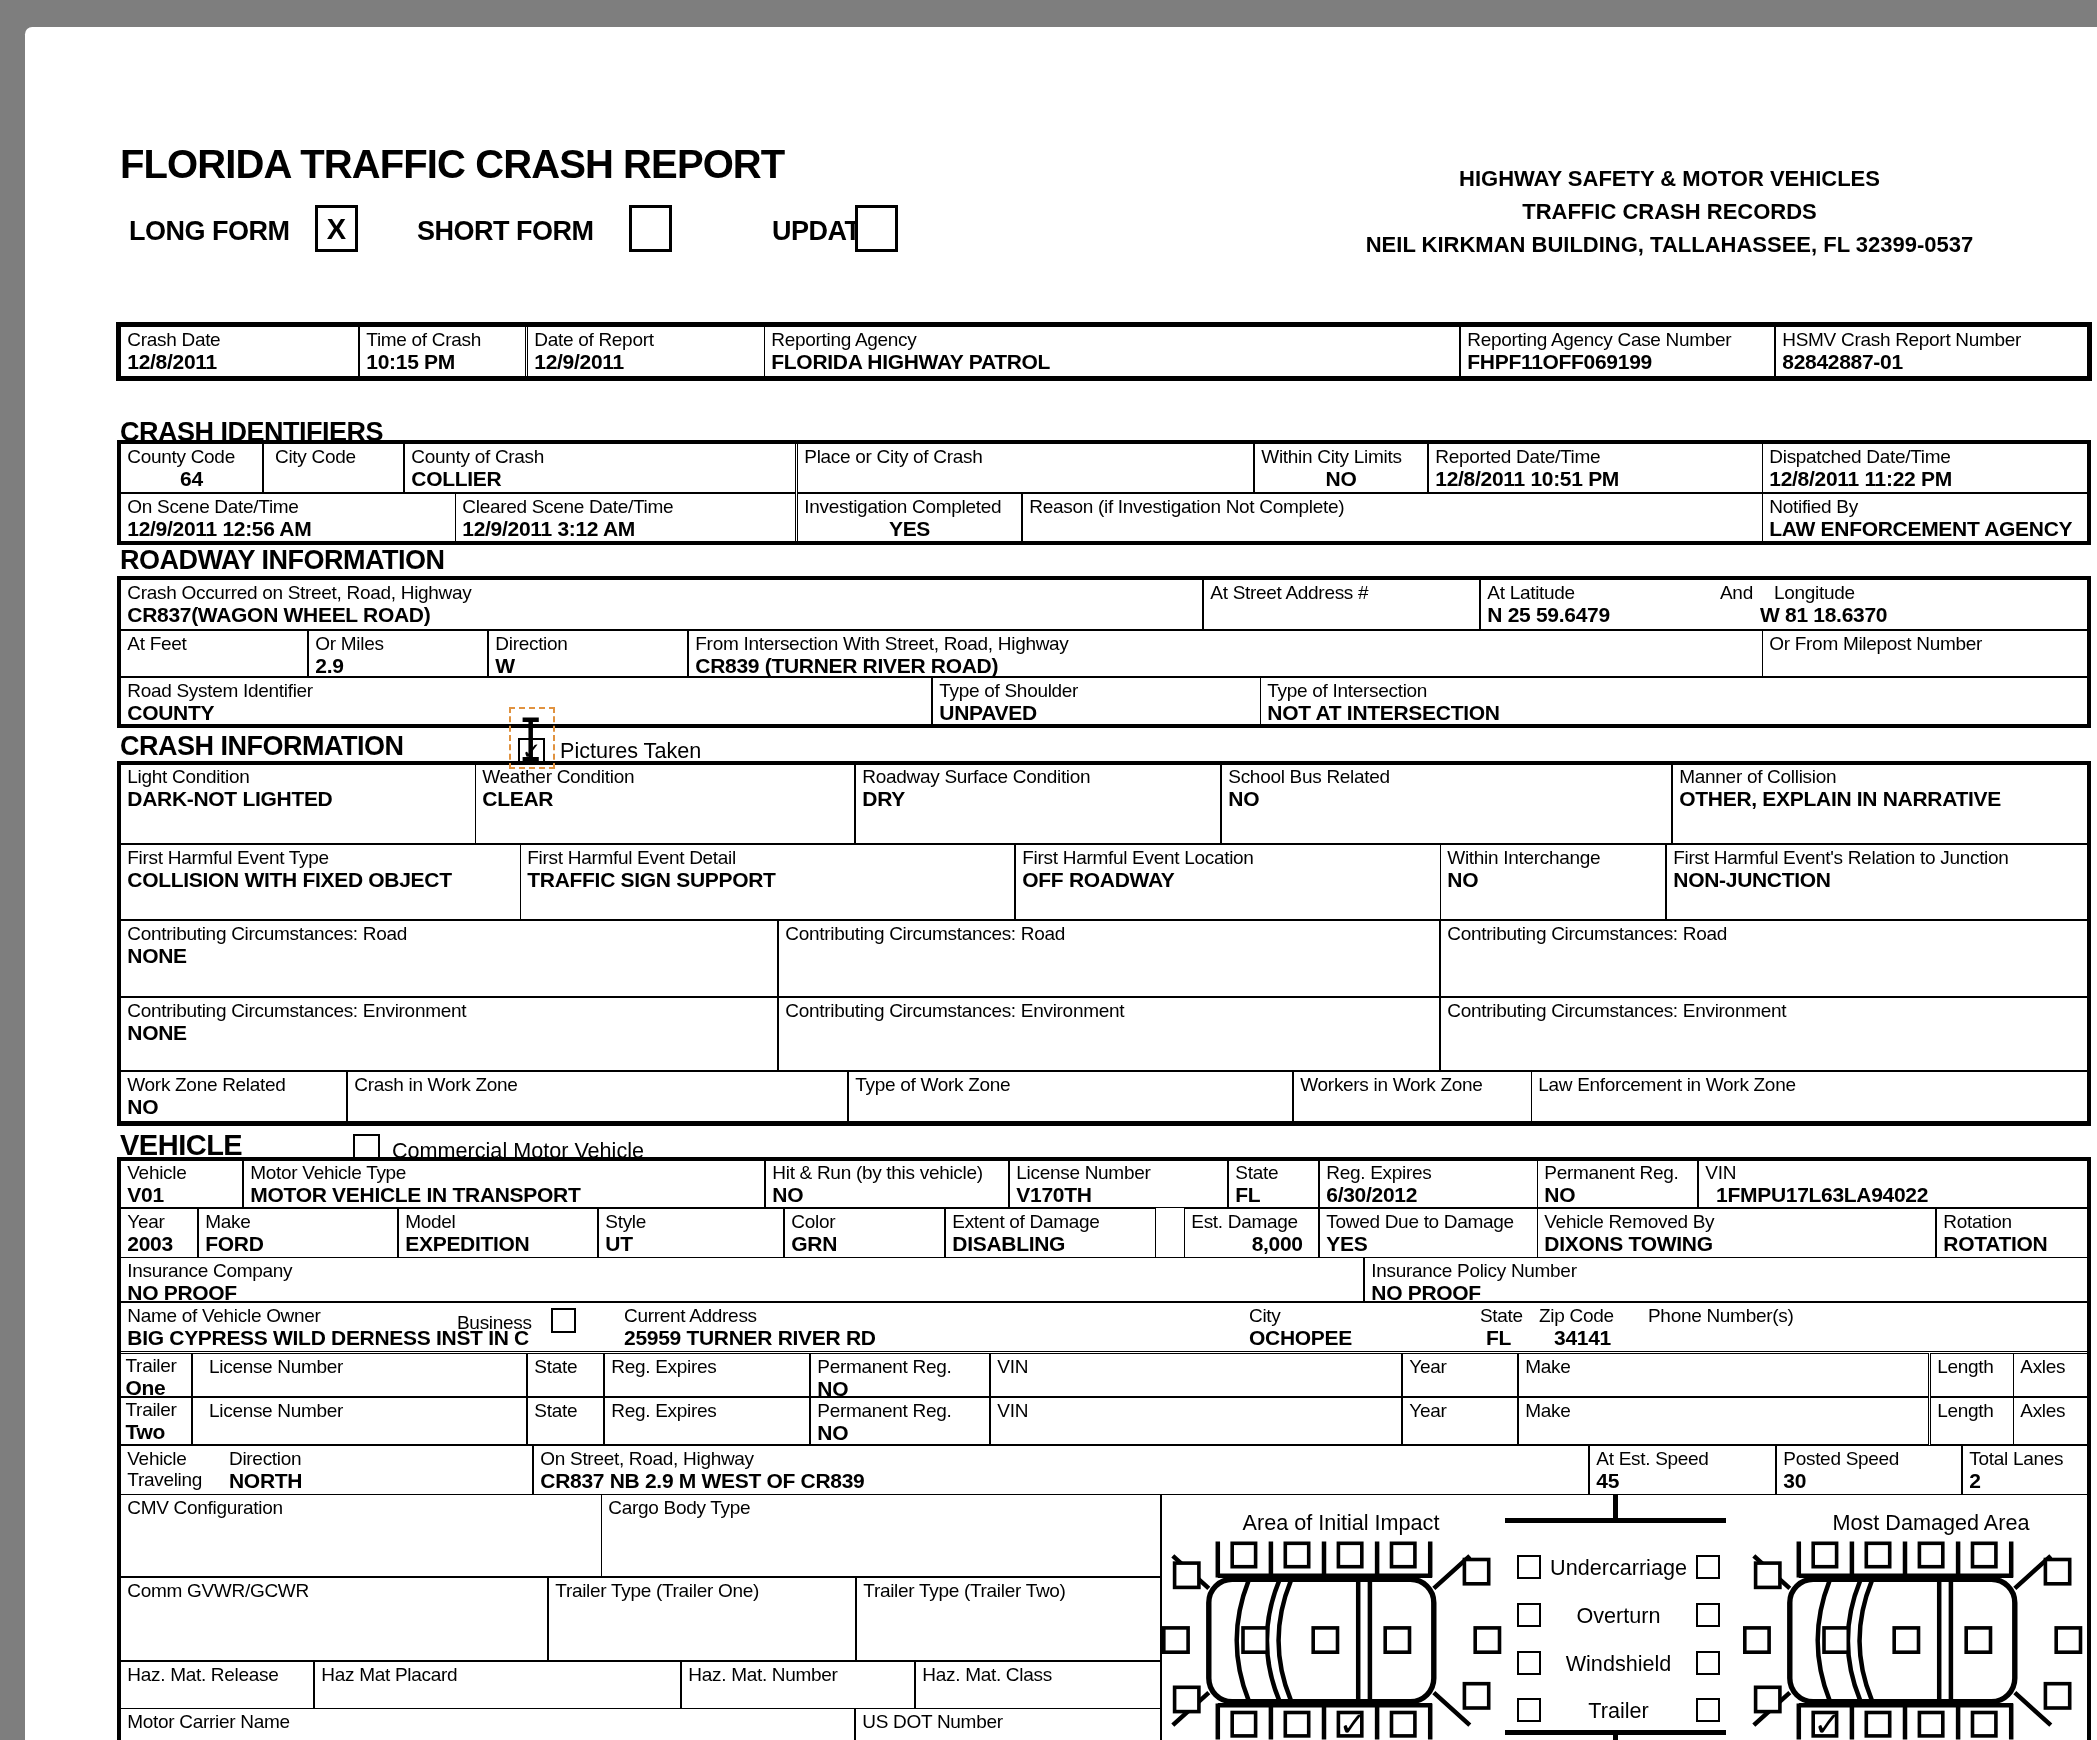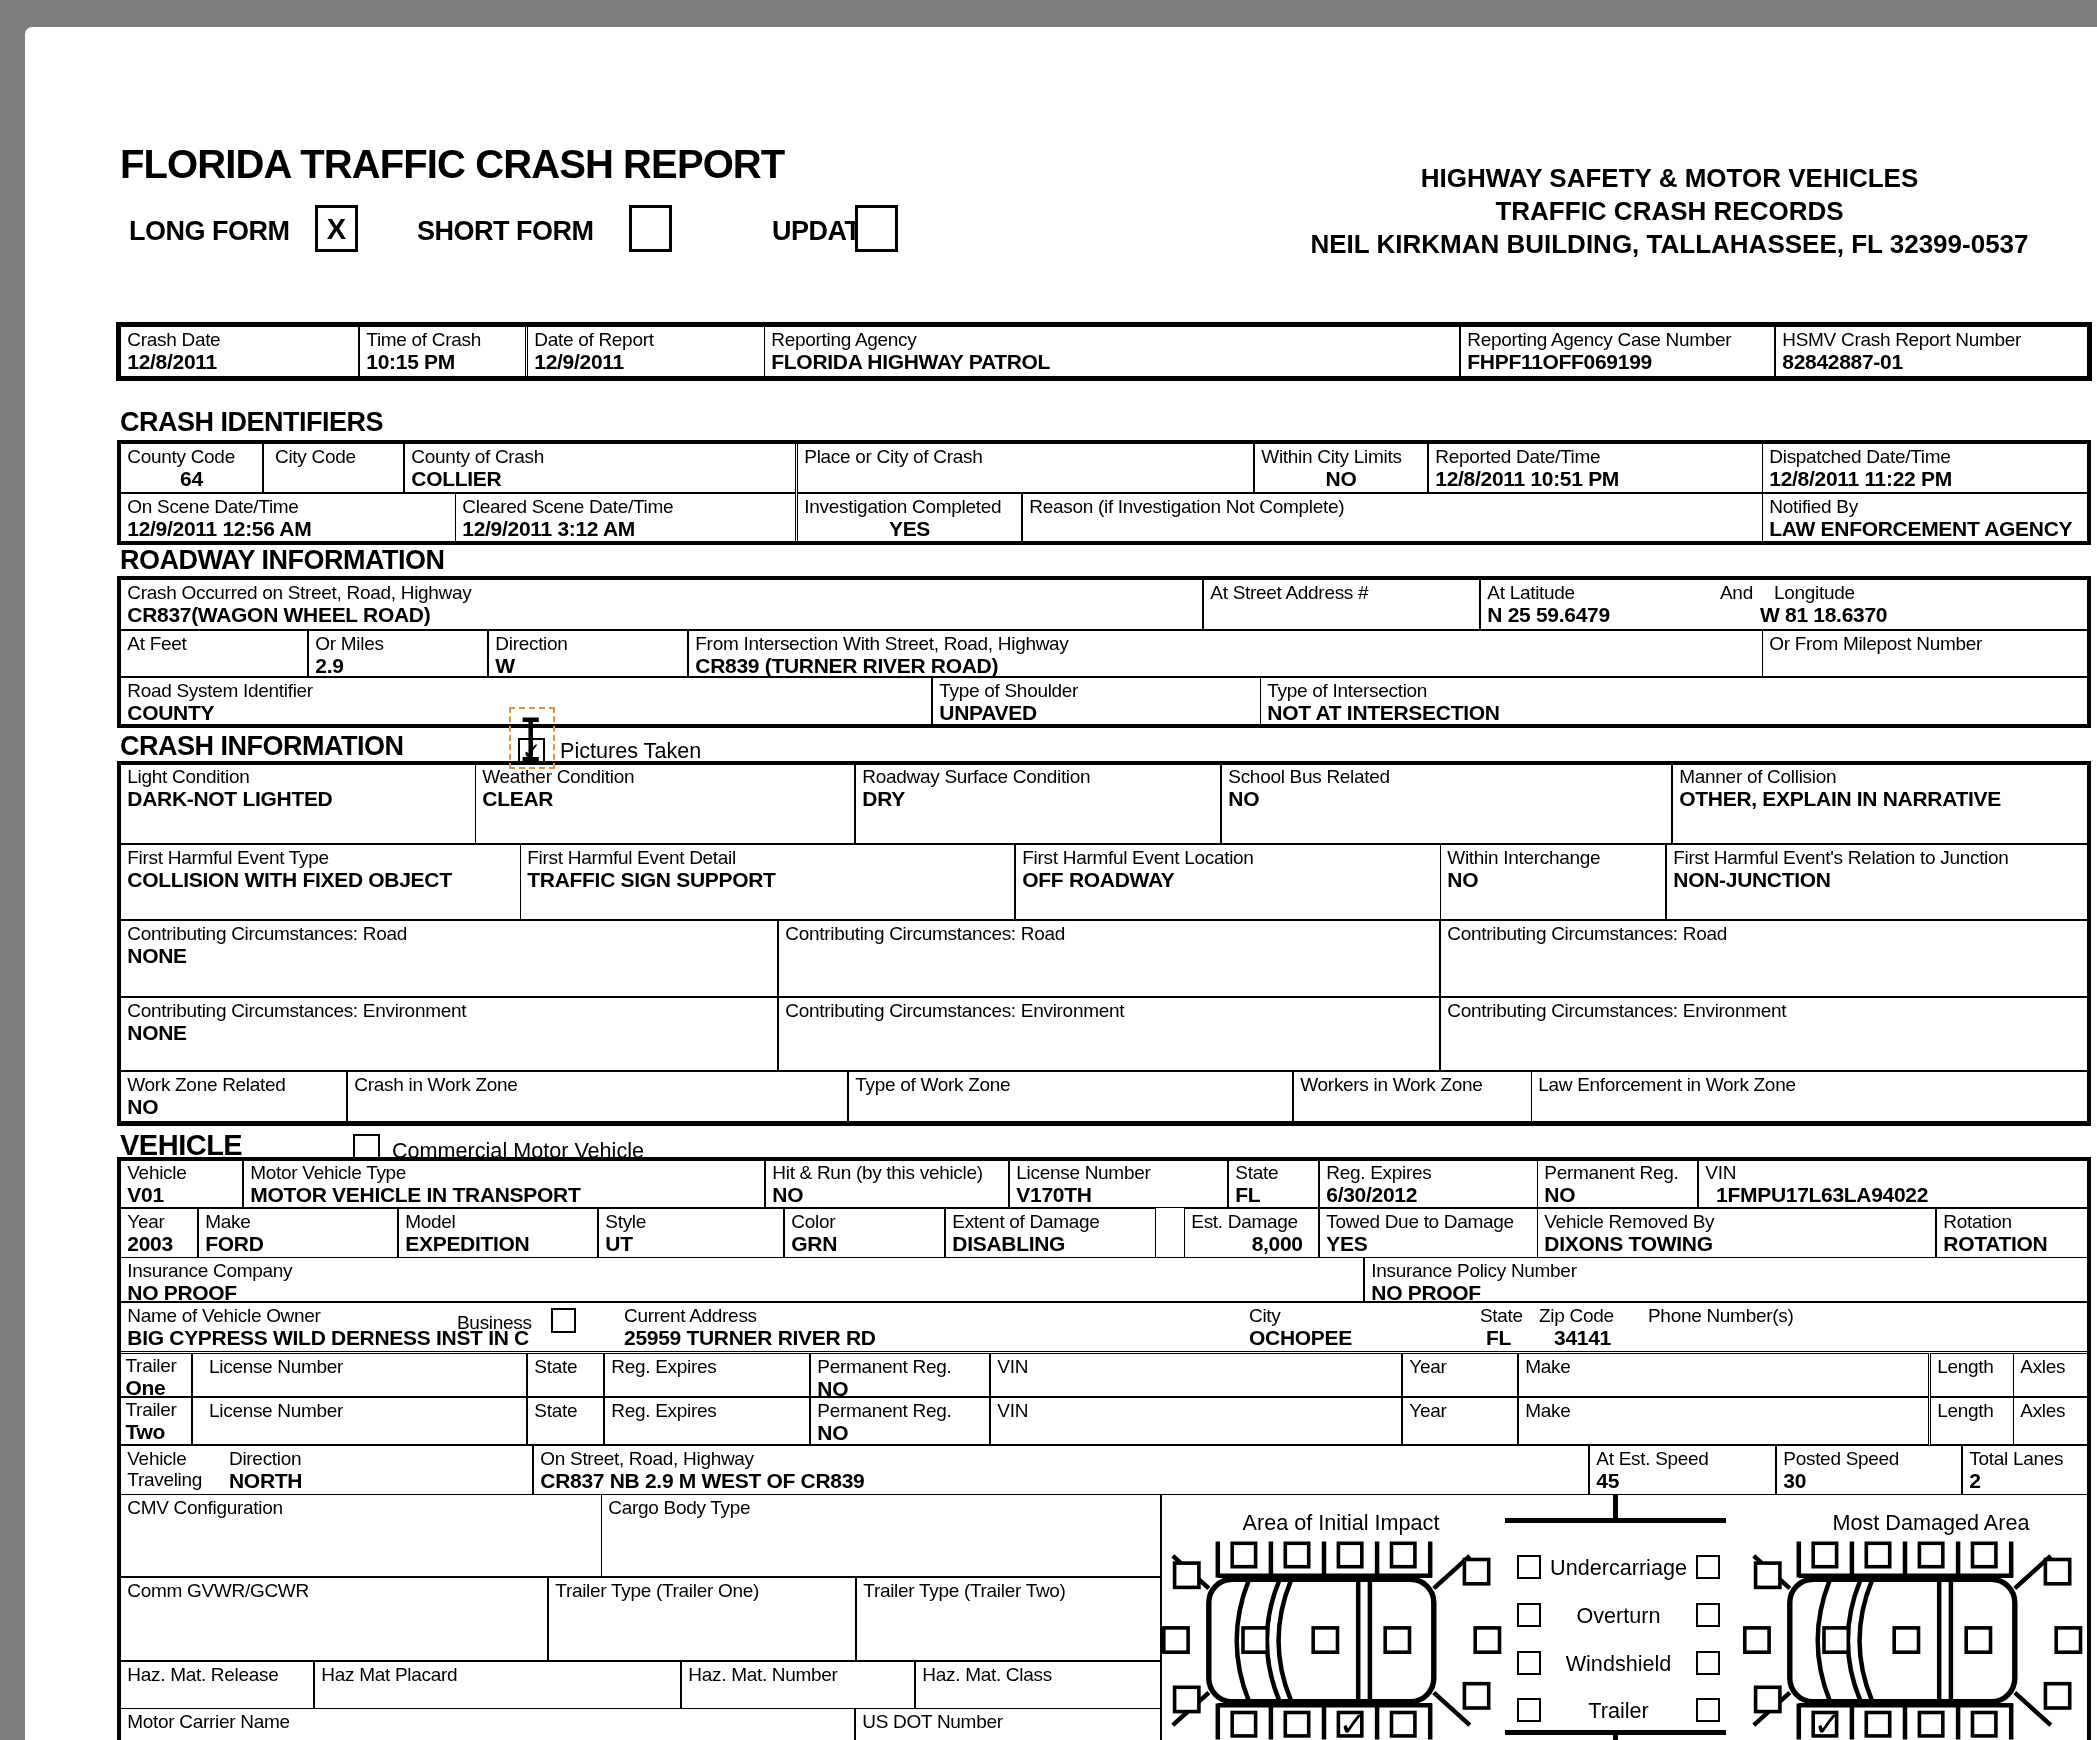--- a/index.html
+++ b/index.html
@@ -17,21 +17,21 @@
   .v{font-size:21px;font-weight:700;letter-spacing:-0.3px;line-height:1.18;white-space:nowrap;}
   .ctr{text-align:center;}
   .rgt{text-align:right;padding-right:9px;}
   
   .f{position:absolute;border:4.5px solid #000;box-sizing:border-box;pointer-events:none;background:transparent;z-index:5;}
   .h{position:absolute;font-weight:700;font-size:27px;letter-spacing:-0.5px;white-space:nowrap;}
   .cb{position:absolute;border:2.7px solid #000;background:#fff;box-sizing:border-box;text-align:center;}
   .bigbox{width:43px;height:47px;border:3.6px solid #000;font-size:29px;font-weight:700;line-height:43px;}
   .formlbl{position:absolute;font-weight:700;font-size:27px;letter-spacing:-0.5px;white-space:nowrap;}
   .title{position:absolute;font-weight:700;font-size:40px;letter-spacing:-0.9px;white-space:nowrap;}
-  .agency{position:absolute;font-weight:700;font-size:26px;line-height:33px;text-align:center;white-space:nowrap;}
+  .agency{position:absolute;font-weight:700;font-size:22px;line-height:33px;text-align:center;white-space:nowrap;}
   .check{font-family:"DejaVu Sans",sans-serif;font-weight:700;}
   .flag-lbl{position:absolute;font-size:21.6px;text-align:center;white-space:nowrap;}
   .dtitle{position:absolute;font-size:21.6px;text-align:center;white-space:nowrap;}
   .bar{position:absolute;background:#000;}
   .sel{position:absolute;border:2.7px dashed #e0923f;background:transparent;z-index:20;}
   .inner-lbl{position:absolute;font-size:19px;letter-spacing:-0.3px;white-space:nowrap;}
   .inner-val{position:absolute;font-size:21px;font-weight:700;letter-spacing:-0.3px;white-space:nowrap;}
   svg{display:block;}
 </style>
 </head>
@@ -71,21 +71,21 @@
   </div>
 <div class="c" style="left:1460px;top:326px;width:315px;height:52px;">
     <div class="l">Reporting Agency Case Number</div>
     <div class="v">FHPF11OFF069199</div>
   </div>
 <div class="c" style="left:1775px;top:326px;width:313px;height:52px;">
     <div class="l">HSMV Crash Report Number</div>
     <div class="v">82842887-01</div>
   </div>
 
-<div class="h" style="left:120px;top:407px;">CRASH IDENTIFIERS</div>
+<div class="h" style="left:120px;top:417px;">CRASH IDENTIFIERS</div>
 <div class="f" style="left:117px;top:440px;width:1974px;height:105px;"></div>
 <div class="c" style="left:120px;top:443px;width:143px;height:50px;">
     <div class="l">County Code</div>
     <div class="v ctr">64</div>
   </div>
 <div class="c" style="left:263px;top:443px;width:141px;height:50px;padding-left:11px;">
     <div class="l">City Code</div>
     <div class="v"></div>
   </div>
 <div class="c" style="left:404px;top:443px;width:392px;height:50px;">

